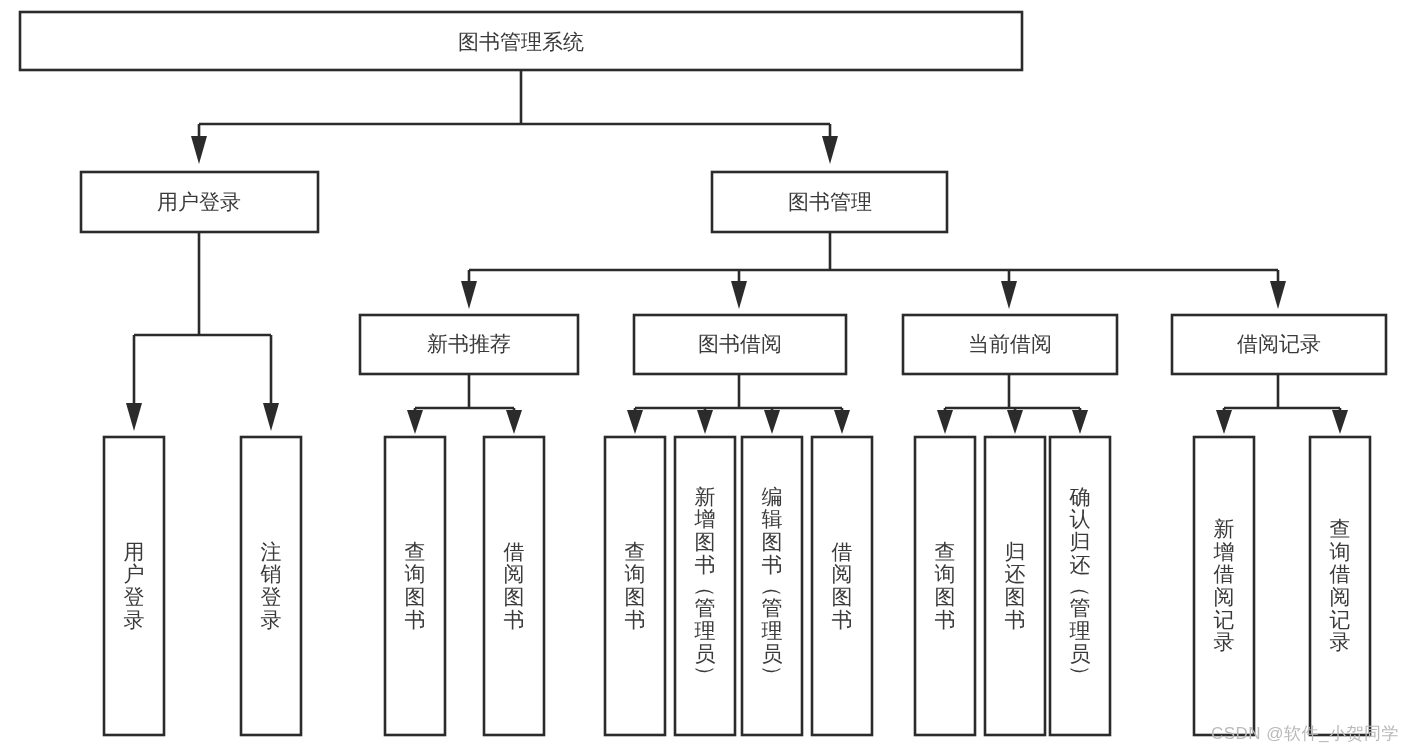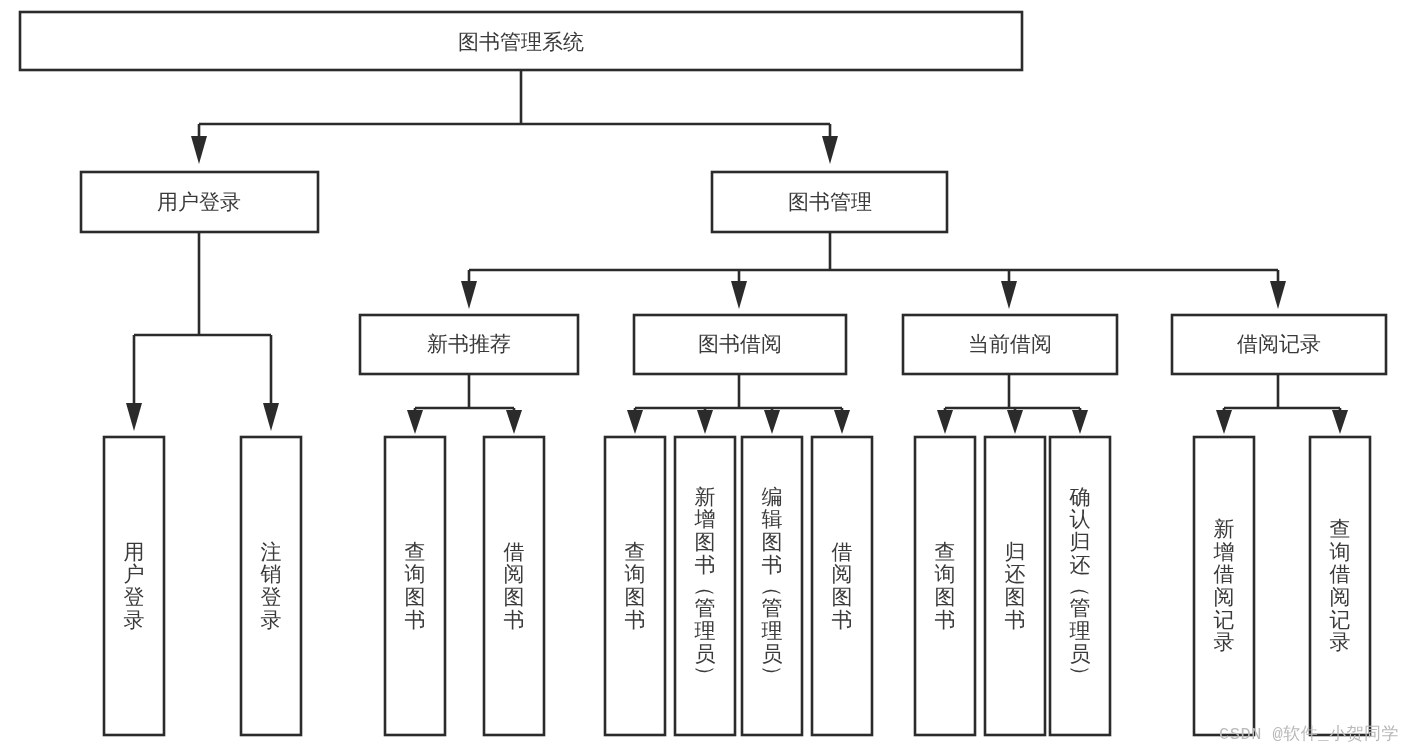--- a/index.html
+++ b/index.html
@@ -69,21 +69,21 @@
     box-sizing: border-box;
   }
   .vlabel span {
     display: block;
   }
   .watermark {
     position: absolute;
     right: 6px;
     bottom: 2px;
     color: #b9b9b9;
-    font-family: Liberation Mono, monospace;
+    font-family: Liberation Sans, sans-serif;
     font-size: 17px;
     white-space: nowrap;
     letter-spacing: 0.5px;
   }
 </style>
 </head>
 <body>
 
 <div id="diagram-root">
 

